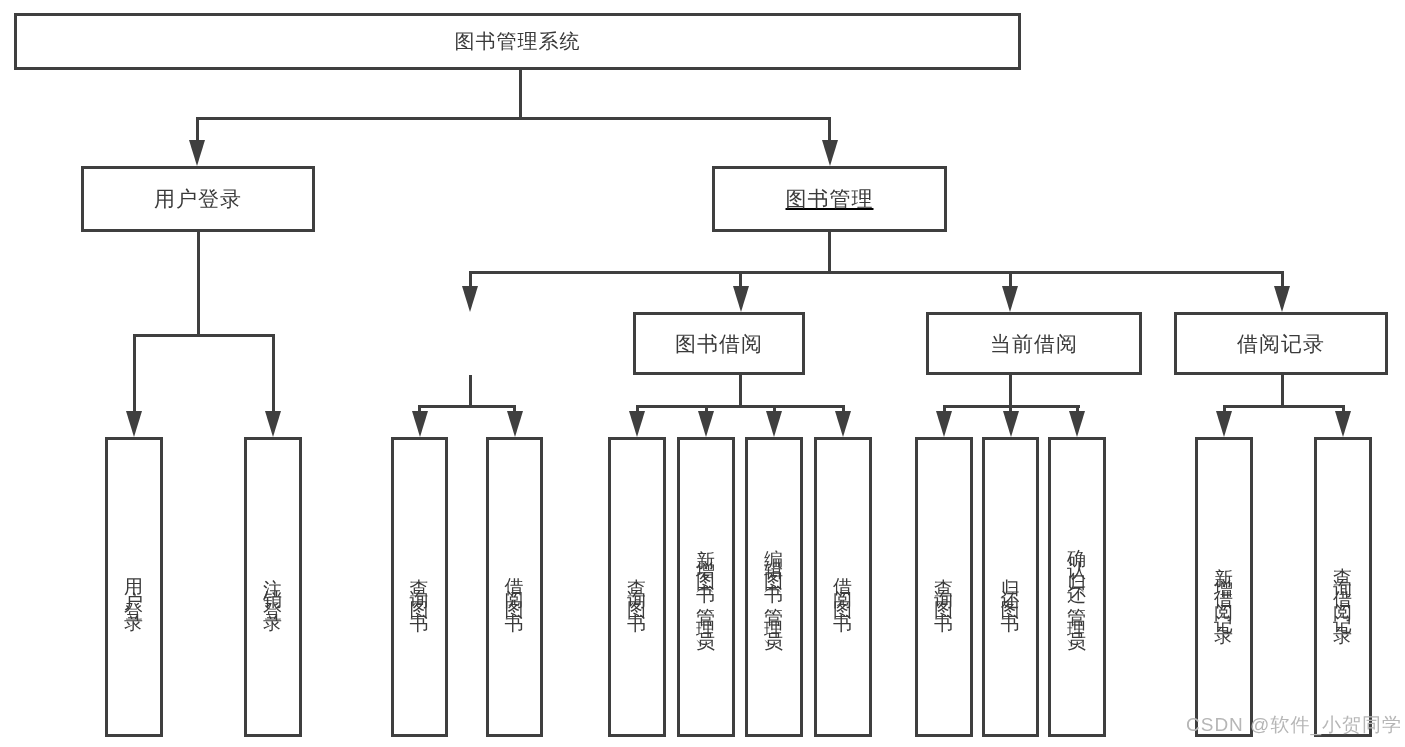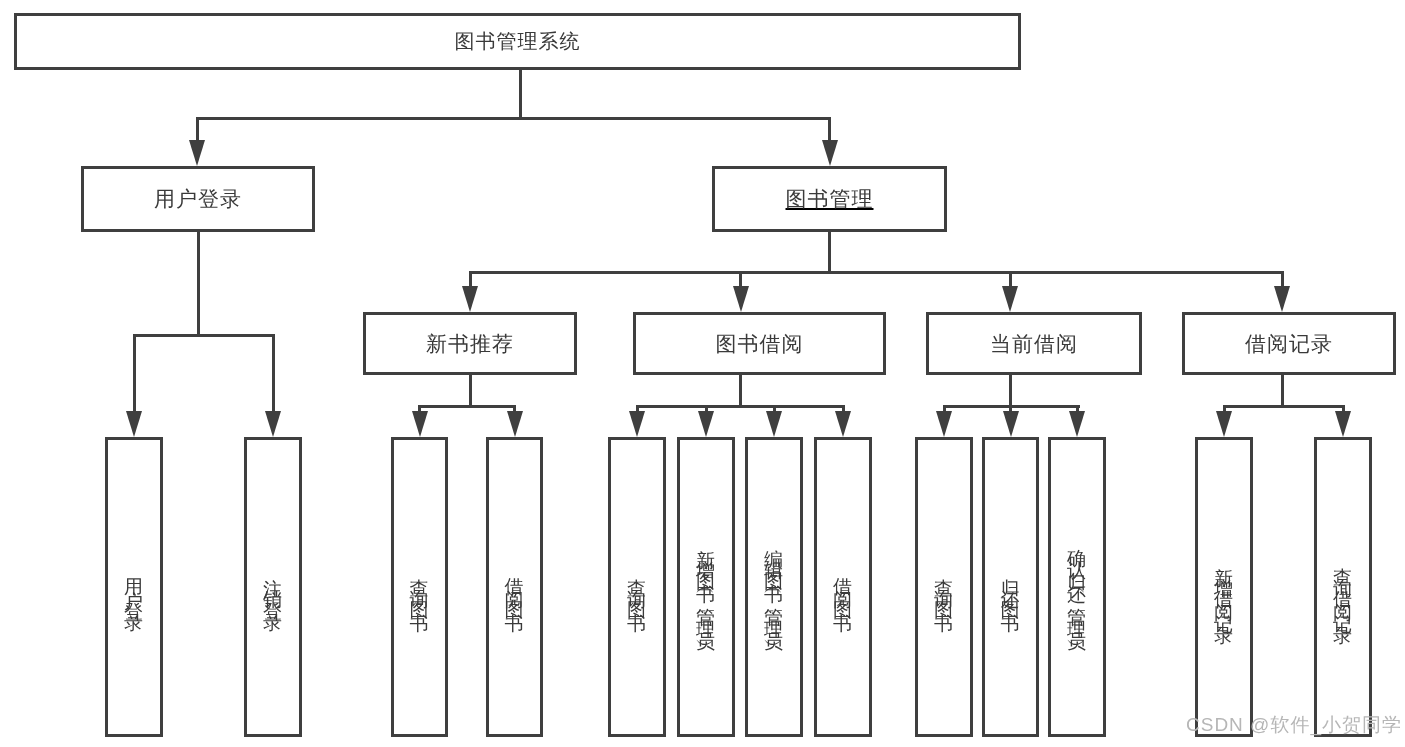--- a/index.html
+++ b/index.html
@@ -123,30 +123,27 @@
     <span class="hlabel">图书管理系统</span>
   </div>
 
   <div class="box" style="left:81px; top:166px; width:234px; height:66px;">
     <span class="hlabel">用户登录</span>
   </div>
   <div class="box" style="left:712px; top:166px; width:235px; height:66px;text-decoration:underline;">
     <span class="hlabel">图书管理</span>
   </div>
 
-  <div class="box" style="left:363px; top:312px; width:214px; height:63px;">
-    <span class="hlabel">新书推荐</span>
-  </div>
-  <div class="box" style="left:633px; top:312px; width:253px; height:63px;">
+  <div class="box" style="left:633px; top:312px; width:172px; height:63px;">
     <span class="hlabel">图书借阅</span>
   </div>
   <div class="box" style="left:902px; top:312px; width:216px; height:63px;margin-left:24px;">
     <span class="hlabel">当前借阅</span>
   </div>
-  <div class="box" style="left:1174px; top:312px; width:214px; height:63px;margin-left:8px;">
+  <div class="box" style="left:1174px; top:312px; width:214px; height:63px;">
     <span class="hlabel">借阅记录</span>
   </div>
 
   <div class="box" style="left:105px; top:437px; width:58px; height:300px;">
     <span class="vtext">用户登录</span>
   </div>
   <div class="box" style="left:244px; top:437px; width:58px; height:300px;">
     <span class="vtext">注销登录</span>
   </div>
 

